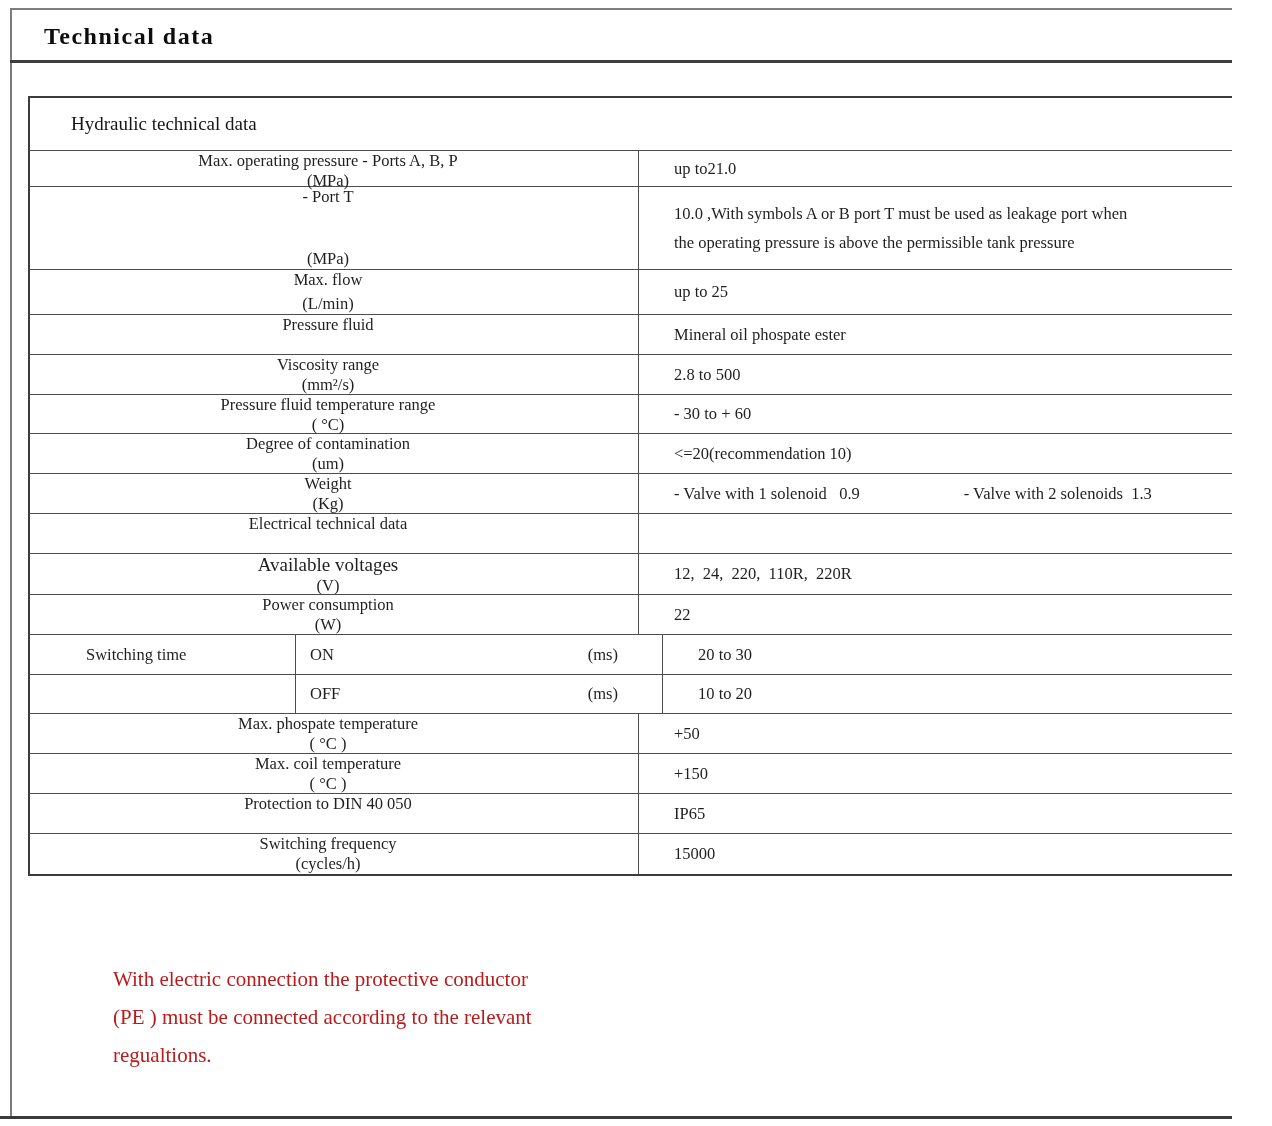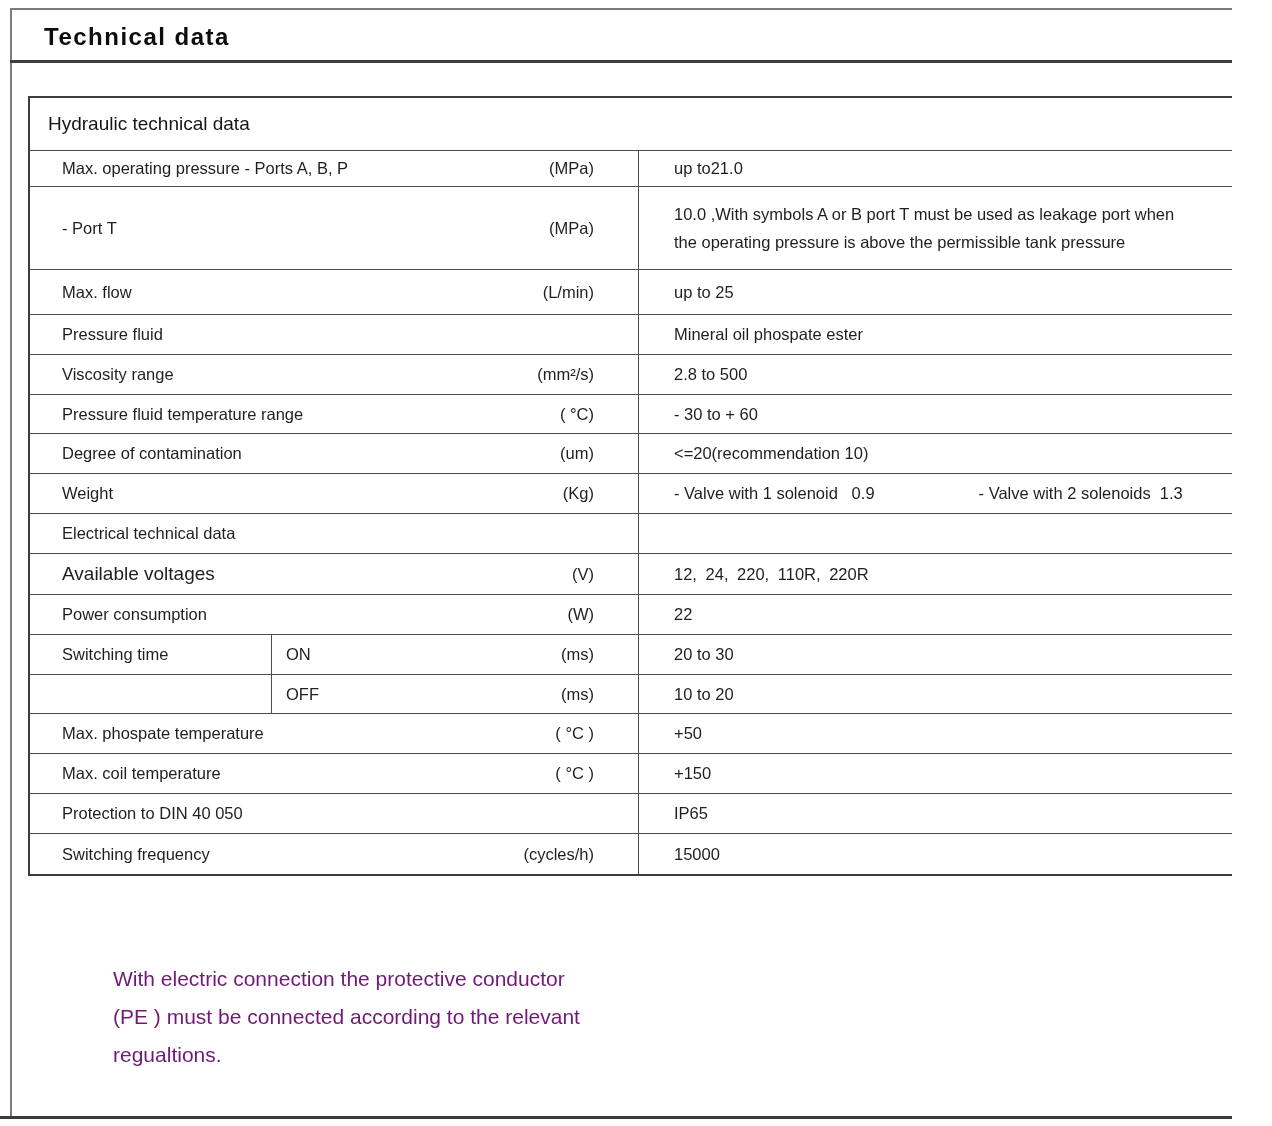--- a/index.html
+++ b/index.html
@@ -1,61 +1,61 @@
 <!DOCTYPE html>
 <html><head>
 <meta charset="utf-8">
 <style>
   * { margin:0; padding:0; box-sizing:border-box; }
   html,body { background:#ffffff; }
   .page {
     position:relative; width:1232px; height:1126px; background:#ffffff;
-    font-family:Liberation Sans, sans-serif; color:#1f1f1f; overflow:hidden;
+    font-family:Liberation Serif, serif; color:#1f1f1f; overflow:hidden;
   }
   .frame {
     position:absolute; left:10px; top:8px; width:1256px; height:1110px;
     border-left:2px solid #7d7d7d; border-top:2px solid #7d7d7d; border-right:2px solid #7d7d7d;
   }
   .title {
     position:absolute; left:44px; top:23px; font-size:24px; font-weight:700;
     letter-spacing:1.5px; color:#0d0d0d;
   }
   .title-rule { position:absolute; left:10px; top:60px; width:1256px; height:2.5px; background:#3e3e3e; }
   .bottom-rule { position:absolute; left:0; top:1116px; width:1272px; height:3px; background:#3a3a3a; }
 
   .table {
     position:absolute; left:28px; top:96px; width:1220px;
     border:2px solid #3c3c3c; background:#ffffff;
   }
   .row { display:flex; border-top:1.6px solid #4d4d4d; }
   .row.first { border-top:none; }
   .cell { display:flex; align-items:center; }
-  .header-cell { width:100%; padding-left:18px; font-size:19px; color:#161616; }
+  .header-cell { width:100%; padding-left:41px; font-size:19px; color:#161616; }
   .label-cell {
     width:609px; justify-content:space-between;
-    padding:0 44px 0 32px; border-right:1.6px solid #4d4d4d;
+    padding:0 44px 0 32px; border-right:1.6px solid #4d4d4d;flex-direction:column;
   }
   .value-cell { flex:1; padding-left:35px; }
   .value-cell span { white-space:pre; }
   .multi { flex-direction:column; align-items:flex-start; justify-content:center; gap:9px; }
-  .sw-label { width:242px; padding-left:32px; border-right:1.6px solid #4d4d4d; }
+  .sw-label { width:242px; padding-left:32px; border-right:1.6px solid #4d4d4d;margin-left:24px; }
   .sw-sub {
     width:367px; justify-content:space-between;
     padding:0 44px 0 14px; border-right:1.6px solid #4d4d4d;
   }
   .lbl, .unit, .val, .sub-lbl { font-size:16.5px; color:#1f1f1f; }
   .big-lbl { font-size:19px; }
   .weight-part2 { margin-left:104px; }
   .voltage { white-space:pre; }
   .voltage:not(:last-child)::after { content:",\00a0"; }
   .voltage:not(:first-child) { margin-left:4px; }
 
   .note {
     position:absolute; left:113px; top:960px;
-    font-size:21px; line-height:38px; color:#701a75;
+    font-size:21px; line-height:38px; color:#b91c1c;
   }
   .h52{height:52px}.h36{height:36px}.h83{height:83px}.h45{height:45px}
   .h40{height:40px}.h39{height:39px}.h41{height:41px}
 </style>
 </head>
 <body>
 
 <div class="page">
   <div class="frame"></div>
   <div class="title">Technical data</div>

